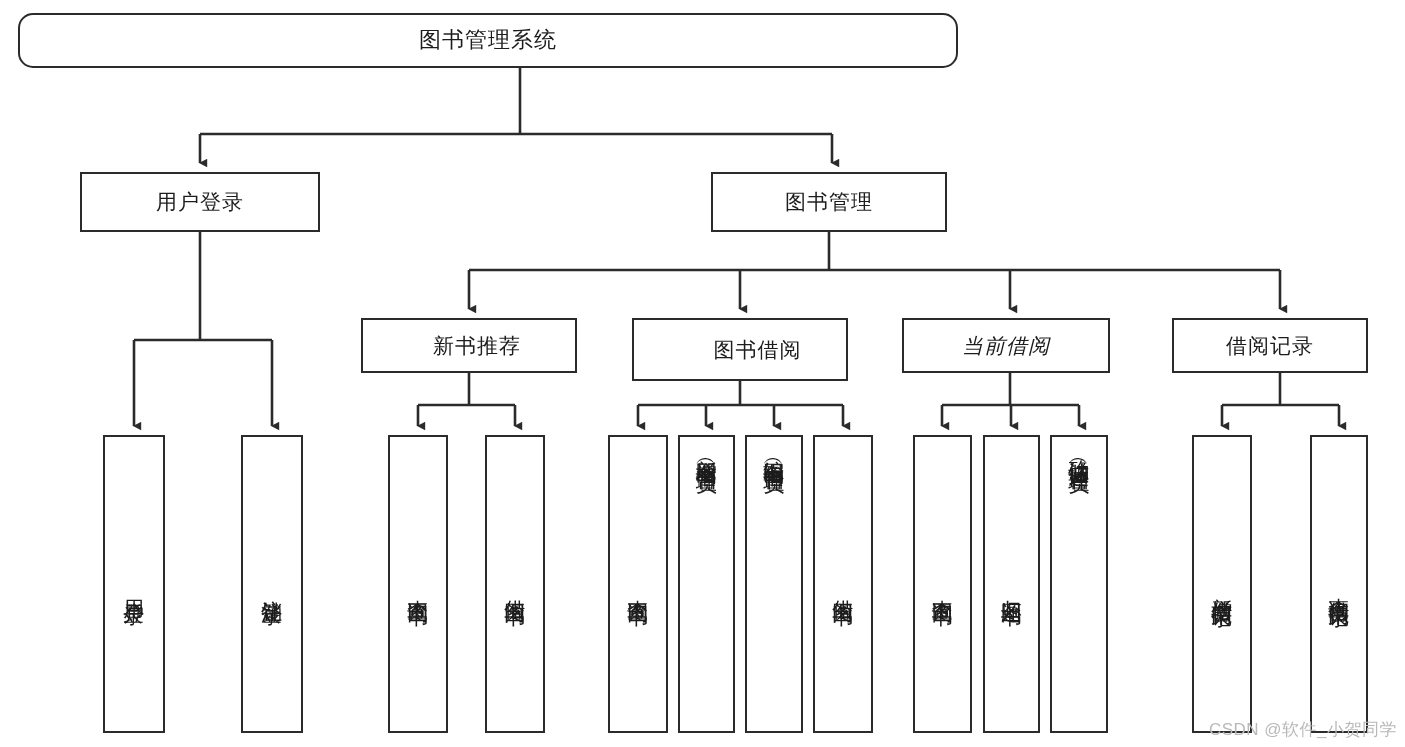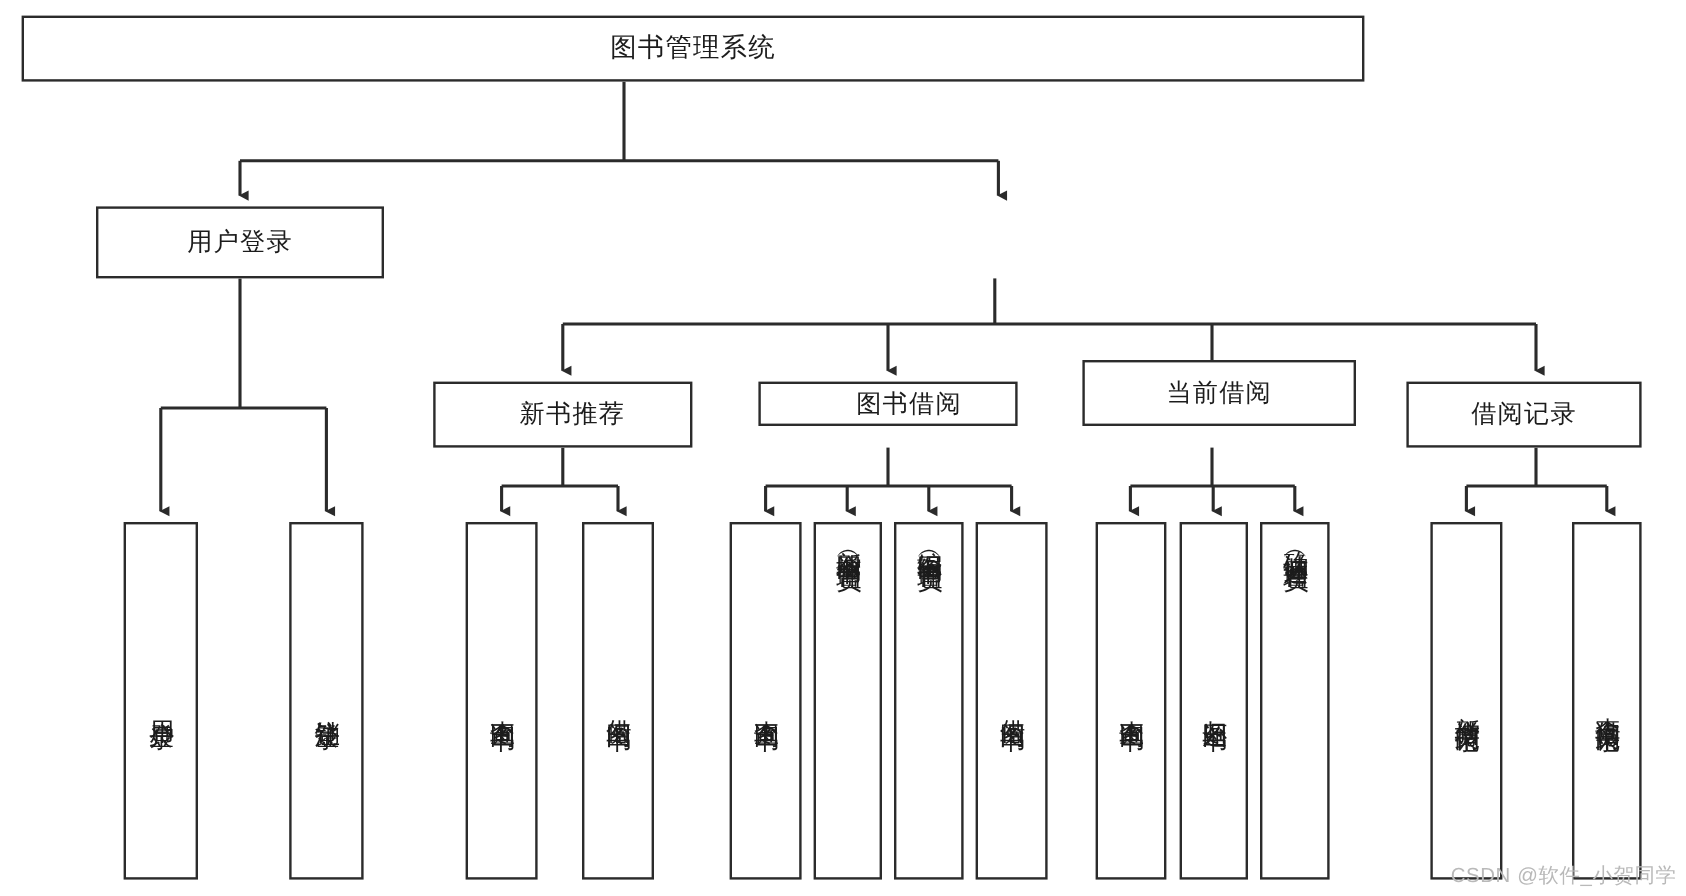--- a/index.html
+++ b/index.html
@@ -127,35 +127,38 @@
       <path d="M1011,405 L1011,426" marker-end="url(#arw)"></path>
       <path d="M1079,405 L1079,426" marker-end="url(#arw)"></path>
 
       <path d="M1280,373 L1280,405"></path>
       <path d="M1222,405 L1339,405"></path>
       <path d="M1222,405 L1222,426" marker-end="url(#arw)"></path>
       <path d="M1339,405 L1339,426" marker-end="url(#arw)"></path>
     </g>
   </svg>
 
-  <div class="node root horiz" style="left:18px; top:13px; width:1119px; height:55px;">
+  <div class="node root horiz" style="left:18px; top:13px; width:940px; height:55px;border-radius:15px;">
     <span>图书管理系统</span>
   </div>
 
   <div class="node horiz" style="left:80px; top:172px; width:240px; height:60px;">
     <span>用户登录</span>
   </div>
+  <div class="node horiz" style="left:711px; top:172px; width:236px; height:60px;">
+    <span>图书管理</span>
+  </div>
 
   <div class="node horiz" style="left:361px; top:318px; width:216px; height:55px;padding-left:16px;">
     <span>新书推荐</span>
   </div>
-  <div class="node horiz" style="left:632px; top:318px; width:216px; height:37px;padding-left:35px;">
+  <div class="node horiz" style="left:632px; top:318px; width:216px; height:63px;padding-left:35px;">
     <span>图书借阅</span>
   </div>
-  <div class="node horiz" style="left:902px; top:300px; width:228px; height:55px;">
+  <div class="node horiz" style="left:902px; top:318px; width:208px; height:55px;font-style:italic;">
     <span>当前借阅</span>
   </div>
   <div class="node horiz" style="left:1172px; top:318px; width:196px; height:55px;">
     <span>借阅记录</span>
   </div>
 
   <div class="node leaf" style="left:103px; top:435px; width:62px; height:298px;">
     <div class="leaf-inner mid">
       <span class="vtext">用户登录</span>
     </div>

